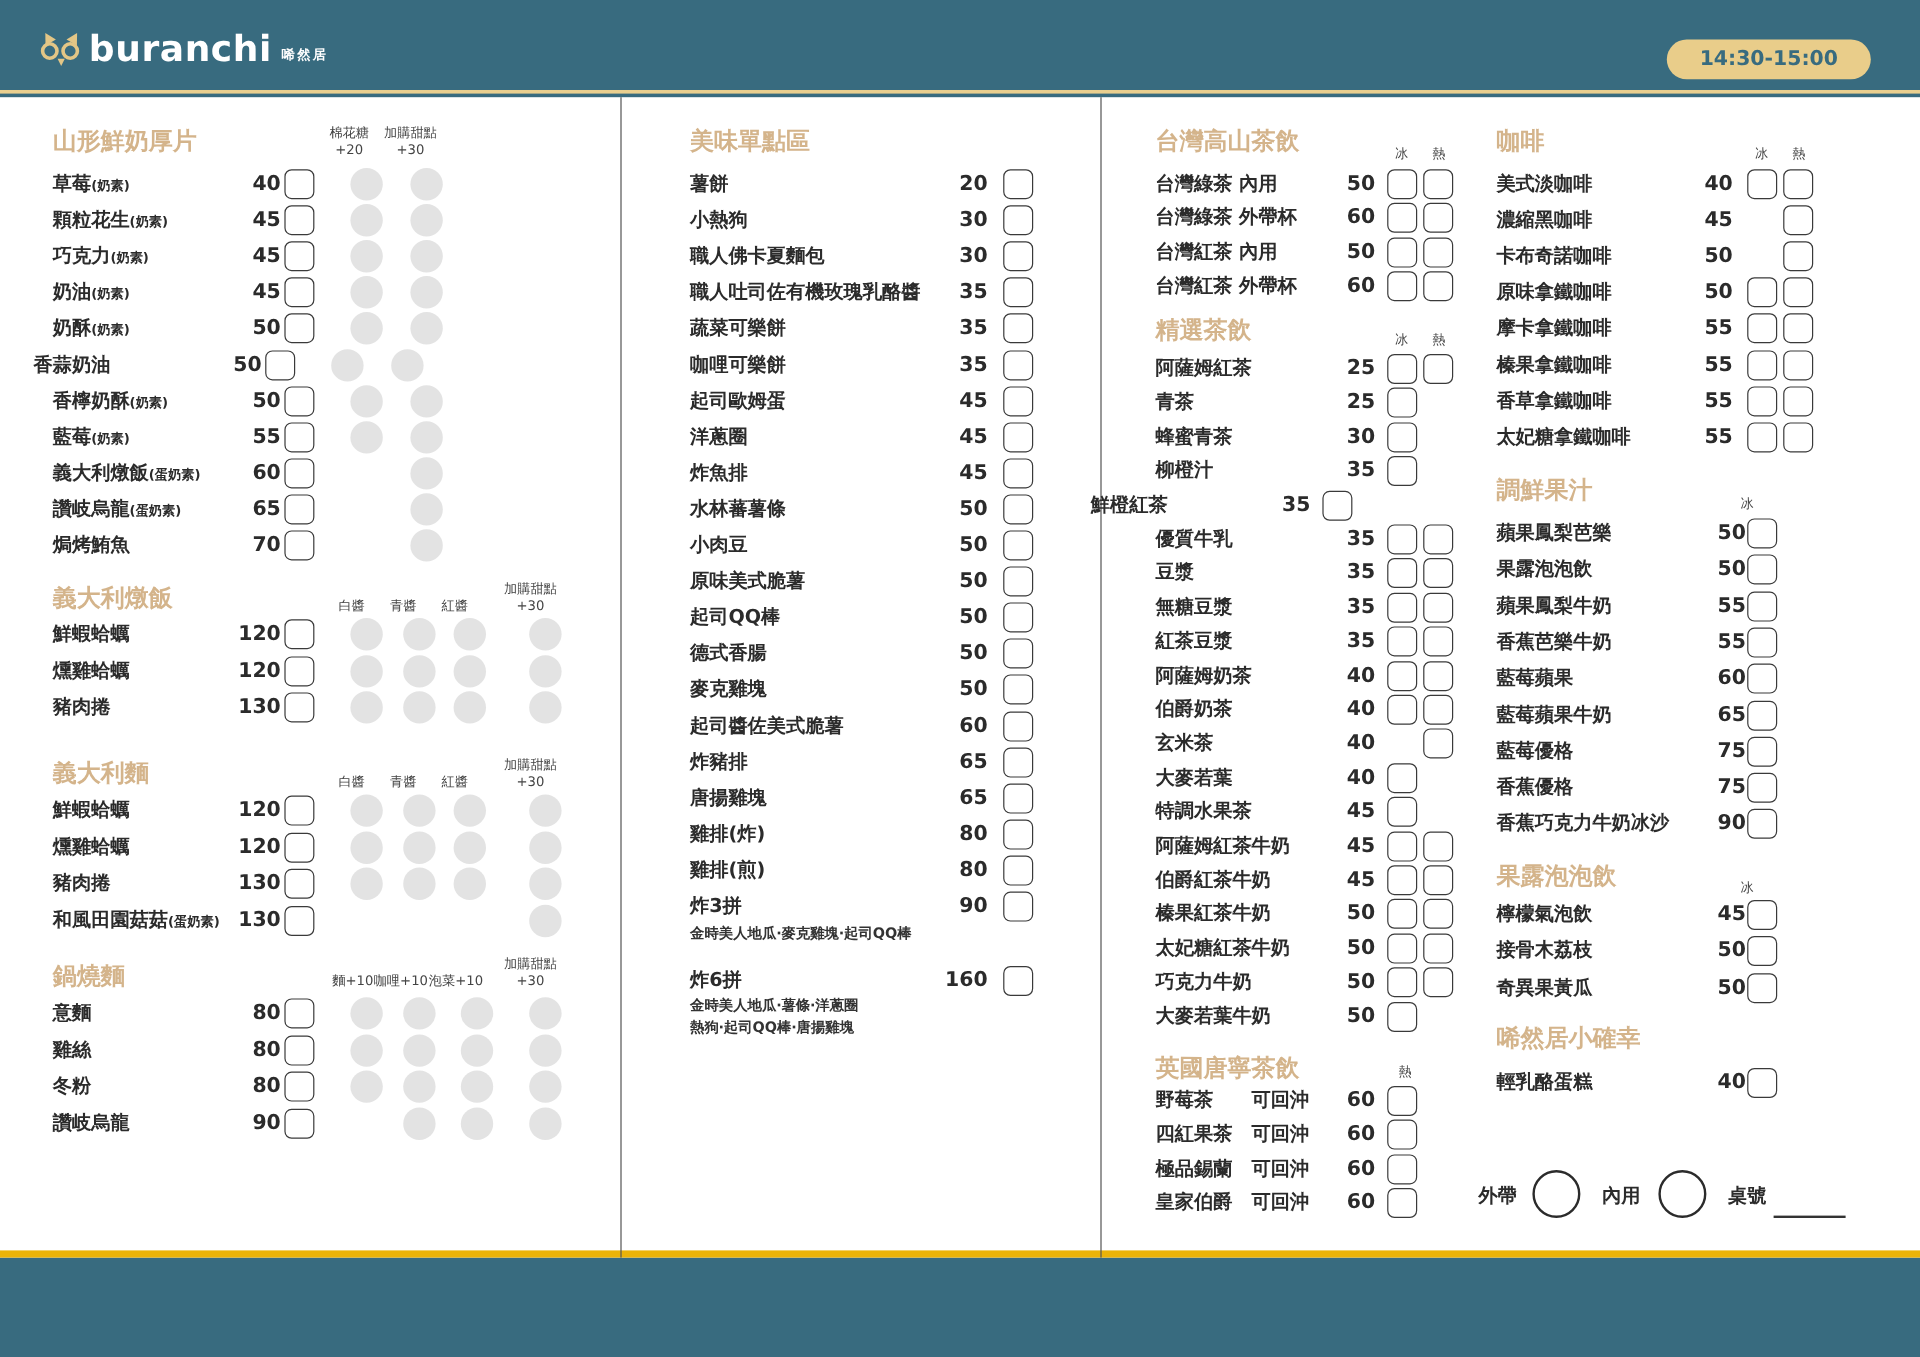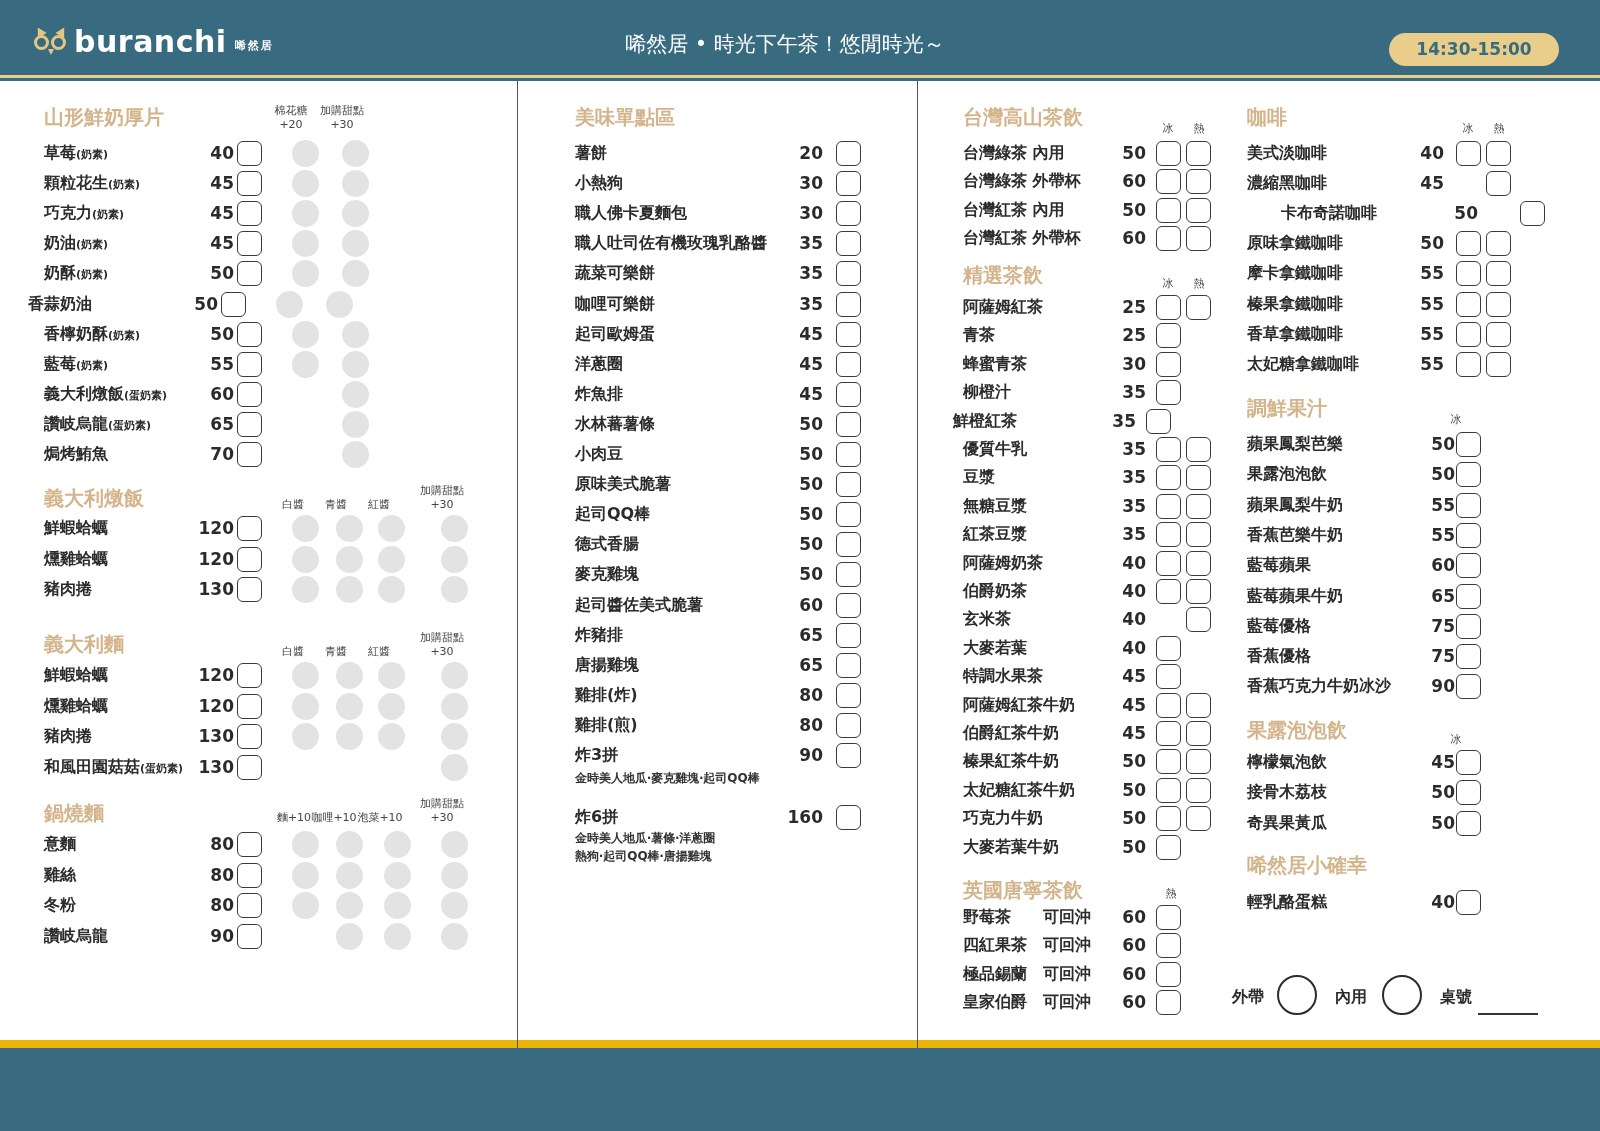--- a/index.html
+++ b/index.html
@@ -12,21 +12,21 @@
   .logo .owl .eye { position: absolute; top: 8px; width: 15px; height: 15px; border-radius: 50%; border: 3px solid #e3c686; background: #386b7f; }
   .logo .owl .eye.l { left: 0; } .logo .owl .eye.r { left: 17px; }
   .logo .owl .ear { position: absolute; top: 0; width: 0; height: 0; border-left: 5px solid transparent; border-right: 5px solid transparent; border-bottom: 9px solid #e3c686; }
   .logo .owl .ear.l { left: 1px; transform: rotate(-30deg); } .logo .owl .ear.r { left: 23px; transform: rotate(30deg); }
   .logo .owl .beak { position: absolute; left: 14px; top: 22px; width: 0; height: 0; border-left: 3px solid transparent; border-right: 3px solid transparent; border-top: 6px solid #e3c686; }
   .logo .brand { font-family: "DejaVu Sans", sans-serif; font-weight: bold; font-size: 30px; color: #ffffff; letter-spacing: 0.5px; }
   .logo .brand-cn { font-size: 11px; color: #fff; margin-left: 8px; margin-top: 8px; letter-spacing: 2px; font-weight: bold; text-align: center; }
   .header-title { position: absolute; left: 0; width: 1600px; top: 30px; text-align: center; font-size: 21px; color: #ffffff; padding-right: 30px; }
   .hours-badge { position: absolute; left: 1389px; top: 33px; width: 170px; height: 33px; border-radius: 17px; background: #e9cd8a; color: #386b7f; font-size: 17px; font-weight: bold; text-align: center; line-height: 33px; }
 
-  .sheet { position: absolute; left: 0; top: 81px; width: 1600px; height: 967px; background: #ffffff; border-bottom: 8px solid #eab308; }
+  .sheet { position: absolute; left: 0; top: 81px; width: 1600px; height: 967px; background: #ffffff; border-bottom: 6px solid #eab308; }
   .vline { position: absolute; top: 0; width: 1px; height: 967px; background: #555; }
   .sec-title { position: absolute; font-size: 20px; font-weight: bold; color: #d4b48b; white-space: nowrap; }
   .colhdr { position: absolute; font-size: 11px; color: #444; text-align: center; line-height: 14px; white-space: nowrap; }
   .row { position: absolute; height: 28px; }
   .name { position: absolute; left: 0; top: 0; font-size: 16px; font-weight: bold; color: #2b2b2b; white-space: nowrap; line-height: 28px; }
   .name .note { font-size: 11px; }
   .price { position: absolute; top: 0; font-size: 17px; font-weight: bold; color: #2b2b2b; text-align: right; line-height: 28px; }
   .box { position: absolute; top: 2px; width: 25px; height: 25px; border: 1.6px solid #3a3a3a; border-radius: 6px; background: #fff; }
   .dot { position: absolute; top: 1px; width: 27px; height: 27px; border-radius: 50%; background: #e3e3e3; }
   .desc { position: absolute; font-size: 12px; font-weight: bold; color: #333; white-space: nowrap; line-height: 18px; }
@@ -44,21 +44,20 @@
     <div class="owl">
       <div class="ear l"></div>
         <div class="ear r"></div>
       <div class="eye l"></div>
         <div class="eye r"></div>
       <div class="beak"></div>
     </div>
     <span class="brand">buranchi</span>
     <span class="brand-cn">唏然居</span>
   </div>
-  <div class="header-title">唏然居 • 時光下午茶！悠閒時光～</div>
   <div class="hours-badge">14:30-15:00</div>
 </div>
 
 <div class="sheet">
   <div class="vline" style="left:517px"></div>
   <div class="vline" style="left:917px"></div>
   <div id="content">
       <div class="sec-title" style="left:44px;top:23px">山形鮮奶厚片</div>
       <div class="colhdr" style="left:268px;top:23px;width:46px"><span>棉花糖</span><br><span>+20</span></div>
       <div class="colhdr" style="left:314px;top:23px;width:56px"><span>加購甜點</span><br><span>+30</span></div>
@@ -404,21 +403,21 @@
       <div class="row" style="left:963px;top:268.8px;width:255px">
         <span class="name"><span>蜂蜜青茶</span></span>
         <span class="price" style="right:72px">30</span>
         <div class="box" style="left:193px"></div>
       </div>
       <div class="row" style="left:963px;top:297.2px;width:255px">
         <span class="name"><span>柳橙汁</span></span>
         <span class="price" style="right:72px">35</span>
         <div class="box" style="left:193px"></div>
       </div>
-      <div class="row" style="left:953px;top:325.6px;width:255px">
+      <div class="row" style="left:909px;top:325.6px;width:255px">
         <span class="name"><span>鮮橙紅茶</span></span>
         <span class="price" style="right:72px">35</span>
         <div class="box" style="left:193px"></div>
       </div>
       <div class="row" style="left:963px;top:354px;width:255px">
         <span class="name"><span>優質牛乳</span></span>
         <span class="price" style="right:72px">35</span>
         <div class="box" style="left:193px"></div>
         <div class="box" style="left:223px"></div>
       </div>
@@ -531,21 +530,21 @@
         <span class="name"><span>美式淡咖啡</span></span>
         <span class="price" style="right:58px">40</span>
         <div class="box" style="left:209px"></div>
         <div class="box" style="left:239px"></div>
       </div>
       <div class="row" style="left:1247px;top:88.1px;width:255px">
         <span class="name"><span>濃縮黑咖啡</span></span>
         <span class="price" style="right:58px">45</span>
         <div class="box" style="left:239px"></div>
       </div>
-      <div class="row" style="left:1281px;top:118.19999999999999px;width:255px">
+      <div class="row" style="left:1247px;top:118.19999999999999px;width:255px">
         <span class="name"><span>卡布奇諾咖啡</span></span>
         <span class="price" style="right:58px">50</span>
         <div class="box" style="left:239px"></div>
       </div>
       <div class="row" style="left:1247px;top:148.3px;width:255px">
         <span class="name"><span>原味拿鐵咖啡</span></span>
         <span class="price" style="right:58px">50</span>
         <div class="box" style="left:209px"></div>
         <div class="box" style="left:239px"></div>
       </div>

